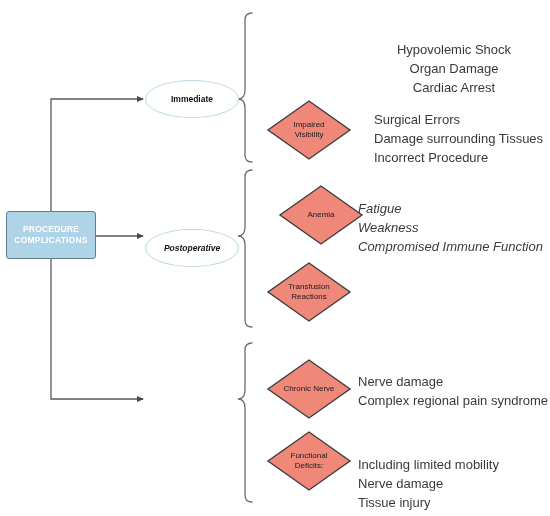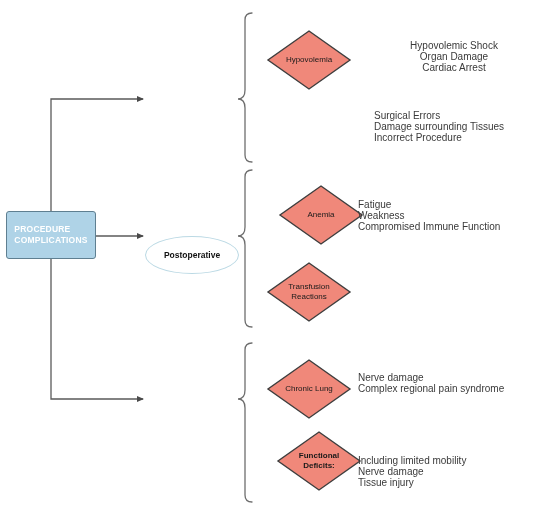--- a/index.html
+++ b/index.html
@@ -39,20 +39,21 @@
     display: flex;
     align-items: center;
     justify-content: center;
     box-sizing: border-box;
   }
   .root-box .root-label {
     color: #ffffff;
     font-size: 8.5px;
     font-weight: bold;
     line-height: 11px;
+    text-align: center;
     letter-spacing: 0.2px;
     white-space: pre-line;
   }
 
   
   .ellipse {
     position: absolute;
     width: 94px;
     height: 38px;
     border: 1px solid #BBD9E4;
@@ -95,22 +96,22 @@
     font-size: 8px;
     color: #1a1a1a;
     text-align: center;
     line-height: 10px;
     white-space: pre-line;
   }
 
   
   .detail {
     position: absolute;
-    font-size: 10px;
-    line-height: 11px;
+    font-size: 13px;
+    line-height: 19px;
     color: #3a3a3a;
     white-space: pre-line;
   }
   .detail.center { text-align: center; }
   .detail.left { text-align: left; }
 </style>
 </head>
 <body>
 
 <div id="canvas">
@@ -139,68 +140,72 @@
     <g fill="none" stroke="#6E6E6E" stroke-width="1.3" stroke-linecap="round">
       <path d="M252,343 q-7,0 -7,7 L245,390 q0,9 -7,9 q7,0 7,9 L245,495 q0,7 7,7"></path>
     </g>
   </svg>
 
   <div class="root-box">
     <span class="root-label">PROCEDURE
 COMPLICATIONS</span>
   </div>
 
-
-  <div class="diamond-wrap" style="left:266px; top:29px;">
-    <svg class="diamond-shape" viewBox="0 0 86 62">
-      <polygon points="43,2 84,31 43,60 2,31" fill="#F0887A" stroke="#3E3E3E" stroke-width="1.4"></polygon>
-    </svg>
-    <span class="diamond-label">Hypovolemia</span>
-  </div>
+  <div class="ellipse" style="left:145px; top:80px;">
+    <span class="ellipse-label">Immediate</span>
+  </div>
+
   <div class="detail center" style="left:358px; top:40px; width:192px;">Hypovolemic Shock
 Organ Damage
 Cardiac Arrest</div>
 
+  <div class="diamond-wrap" style="left:266px; top:99px;">
+    <svg class="diamond-shape" viewBox="0 0 86 62">
+      <polygon points="43,2 84,31 43,60 2,31" fill="#F0887A" stroke="#3E3E3E" stroke-width="1.4"></polygon>
+    </svg>
+    <span class="diamond-label">Impaired
+Visibility</span>
+  </div>
   <div class="detail left" style="left:374px; top:110px; width:192px;">Surgical Errors
 Damage surrounding Tissues
 Incorrect Procedure</div>
 
-  <div class="ellipse" style="left:145px; top:236px;">
+  <div class="ellipse" style="left:145px; top:229px;font-style:italic;">
     <span class="ellipse-label">Postoperative</span>
   </div>
 
   <div class="diamond-wrap" style="left:278px; top:184px;">
     <svg class="diamond-shape" viewBox="0 0 86 62">
       <polygon points="43,2 84,31 43,60 2,31" fill="#F0887A" stroke="#3E3E3E" stroke-width="1.4"></polygon>
     </svg>
     <span class="diamond-label">Anemia</span>
   </div>
-  <div class="detail left" style="left:358px; top:199px; width:192px;">Fatigue
+  <div class="detail left" style="left:358px; top:199px; width:192px;font-style:italic;">Fatigue
 Weakness
 Compromised Immune Function</div>
 
   <div class="diamond-wrap" style="left:266px; top:261px;">
     <svg class="diamond-shape" viewBox="0 0 86 62">
       <polygon points="43,2 84,31 43,60 2,31" fill="#F0887A" stroke="#3E3E3E" stroke-width="1.4"></polygon>
     </svg>
     <span class="diamond-label">Transfusion
 Reactions</span>
   </div>
 
 
   <div class="diamond-wrap" style="left:266px; top:358px;">
     <svg class="diamond-shape" viewBox="0 0 86 62">
       <polygon points="43,2 84,31 43,60 2,31" fill="#F0887A" stroke="#3E3E3E" stroke-width="1.4"></polygon>
     </svg>
-    <span class="diamond-label">Chronic Lung</span>
+    <span class="diamond-label">Chronic Nerve</span>
   </div>
   <div class="detail left" style="left:358px; top:372px; width:192px;">Nerve damage
 Complex regional pain syndrome</div>
 
-  <div class="diamond-wrap" style="left:276px; top:430px;font-weight:bold;">
+  <div class="diamond-wrap" style="left:266px; top:430px;">
     <svg class="diamond-shape" viewBox="0 0 86 62">
       <polygon points="43,2 84,31 43,60 2,31" fill="#F0887A" stroke="#3E3E3E" stroke-width="1.4"></polygon>
     </svg>
     <span class="diamond-label">Functional
 Deficits:</span>
   </div>
   <div class="detail left" style="left:358px; top:455px; width:192px;">Including limited mobility
 Nerve damage
 Tissue injury</div>
 

